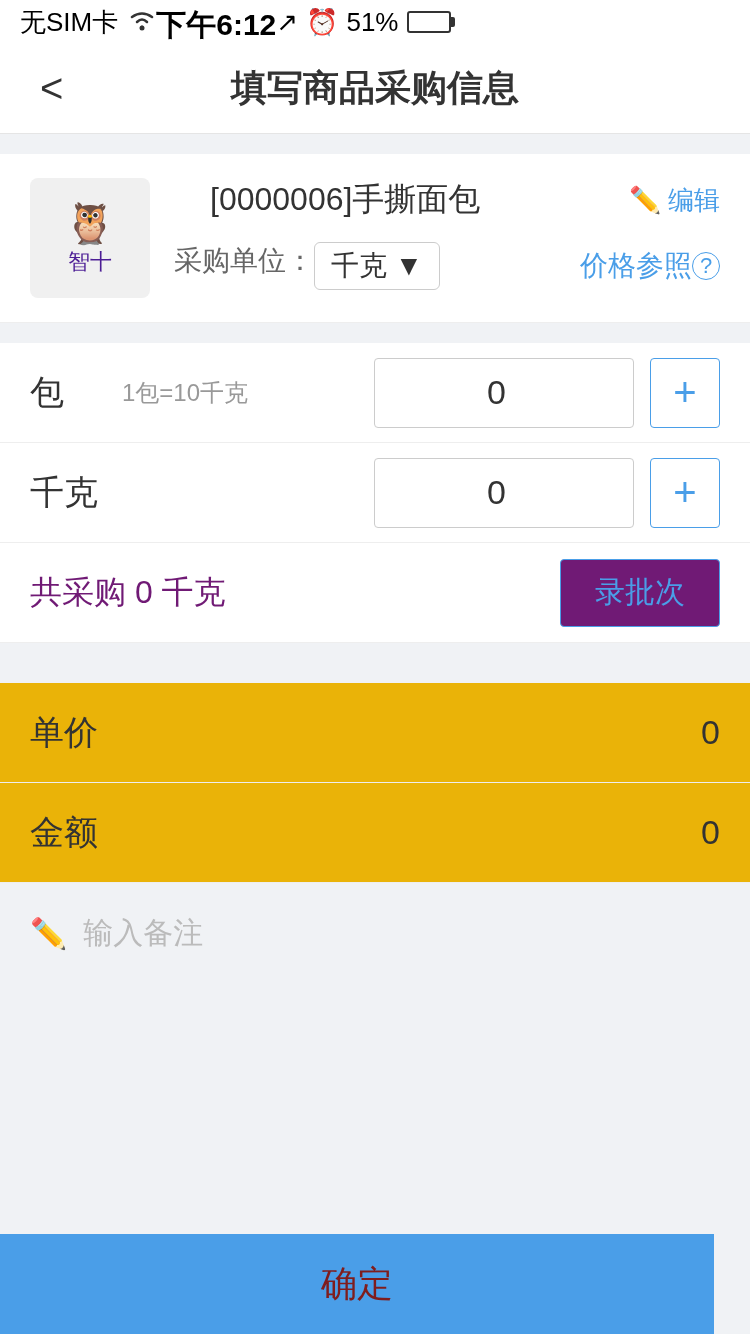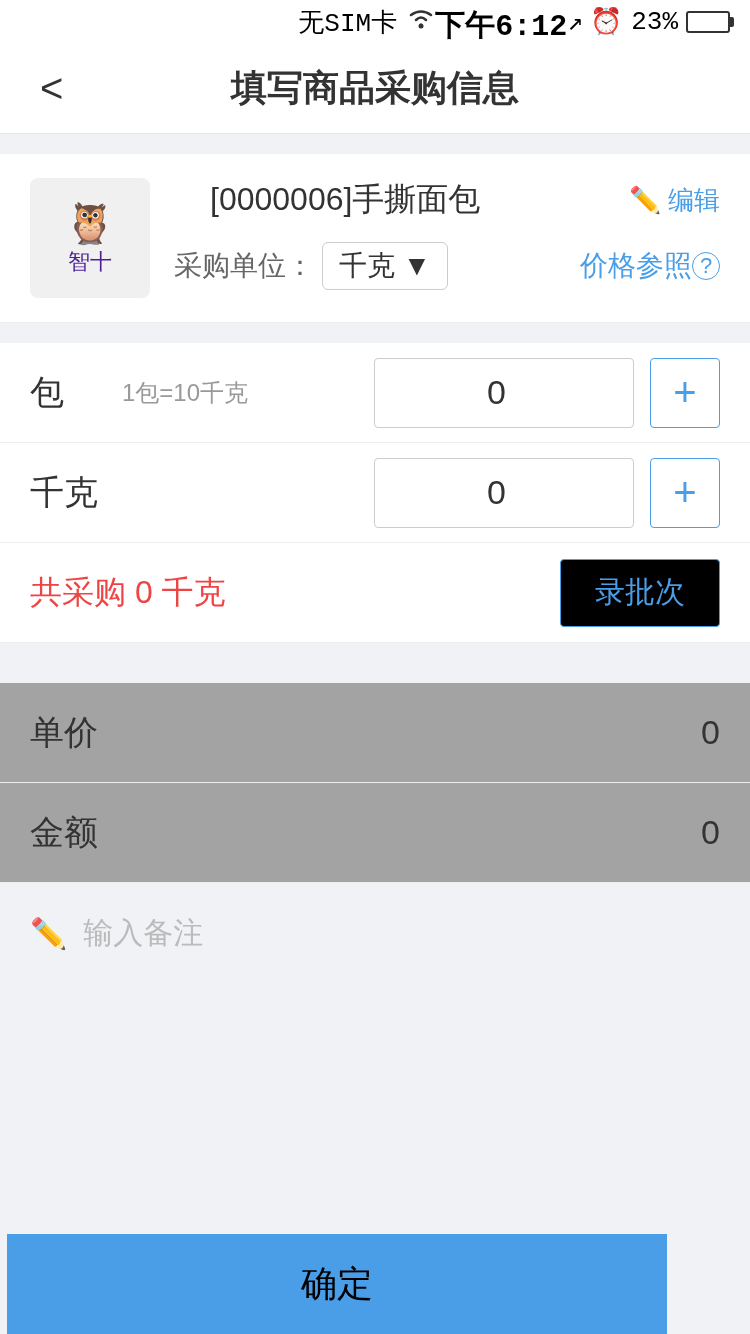--- a/index.html
+++ b/index.html
@@ -12,25 +12,24 @@
       font-size: 32px;
     }
 
     
     .status-bar {
       width: 750px;
       height: 44px;
       background: #fff;
       display: flex;
       align-items: center;
-      justify-content: flex-end;
+      justify-content: flex-start;
       padding: 0 20px;
       font-size: 28px;
       font-weight: 500;
-      font-family: Liberation Mono, monospace;
     }
     .status-left {
       display: flex;
       align-items: center;
       gap: 10px;
       font-size: 26px;
     }
     .status-center {
       font-size: 30px;
       font-weight: 600;
@@ -250,39 +249,39 @@
       display: flex;
       align-items: center;
       justify-content: space-between;
       padding: 0 30px;
       height: 100px;
       background: #fff;
       border-bottom: 1px solid #eee;
     }
     .total-label {
       font-size: 32px;
-      color: #ef4444;
+      color: #701a75;
     }
     .batch-btn {
       width: 160px;
       height: 68px;
       border: 1px solid #4a9ee8;
       border-radius: 4px;
-      background: #000000;
+      background: #701a75;
       color: #4a9ee8;
       font-size: 30px;
       display: flex;
       align-items: center;
       justify-content: center;
       cursor: pointer;
     }
 
     
     .price-section {
-      background: #a3a3a3;
+      background: #eab308;
       margin-top: 20px;
     }
     .price-row {
       display: flex;
       align-items: center;
       justify-content: space-between;
       padding: 0 30px;
       height: 100px;
       border-bottom: 1px solid #eee;
     }
@@ -317,32 +316,32 @@
     }
 
     
     .bottom-spacer {
       height: 400px;
       background: #f0f2f5;
     }
 
     
     .confirm-btn {
-      width: 660px;
+      width: 714px;
       height: 100px;
       background: #4a9ee8;
-      color: #000000;
+      color: #7f1d1d;
       font-size: 36px;
       display: flex;
       align-items: center;
       justify-content: center;
       cursor: pointer;
       position: fixed;
       bottom: 0;
-      left: 7px;
+      left: 0;
     }
   </style>
 </head>
 <body>
 
 <div class="status-bar">
   <div class="status-left">
     <span>无SIM卡</span>
     <span>
       <svg width="28" height="22" viewBox="0 0 28 22">
@@ -350,21 +349,21 @@
         <path d="M9 13 Q14 8 19 13" stroke="#333" stroke-width="2.5" fill="none" stroke-linecap="round"></path>
         <path d="M4 8 Q14 1 24 8" stroke="#333" stroke-width="2.5" fill="none" stroke-linecap="round"></path>
         <circle cx="14" cy="19" r="2.5" fill="#333"></circle>
       </svg>
     </span>
   </div>
   <div class="status-center">下午6:12</div>
   <div class="status-right">
     <span>↗</span>
     <span>⏰</span>
-    <span>23%</span>
+    <span>51%</span>
     <span class="battery-icon">
       <span class="battery-body"><span class="battery-fill"></span></span>
     </span>
   </div>
 </div>
 
 <div class="nav-bar">
   <div class="nav-back">&lt;</div>
   <div class="nav-title">填写商品采购信息</div>
 </div>
@@ -378,21 +377,21 @@
   </div>
   <div class="product-info">
     <div class="product-name-row">
       <span class="product-name">[0000006]手撕面包</span>
       <span class="edit-btn">
         <span>✏️</span>
         <span>编辑</span>
       </span>
     </div>
     <div class="unit-row">
-      <div style="display:flex;align-items:center;gap:8px">
+      <div style="display:flex;align-items:flex-start;">
         <span class="unit-label">采购单位：</span>
         <div class="unit-select">
           <span>千克</span>
           <span>▼</span>
         </div>
       </div>
       <div class="price-ref">
         <span>价格参照</span>
         <span style="width:28px;height:28px;border:1.5px solid #4a9ee8;border-radius:50%;display:inline-flex;align-items:center;justify-content:center;font-size:22px;">?</span>
       </div>

